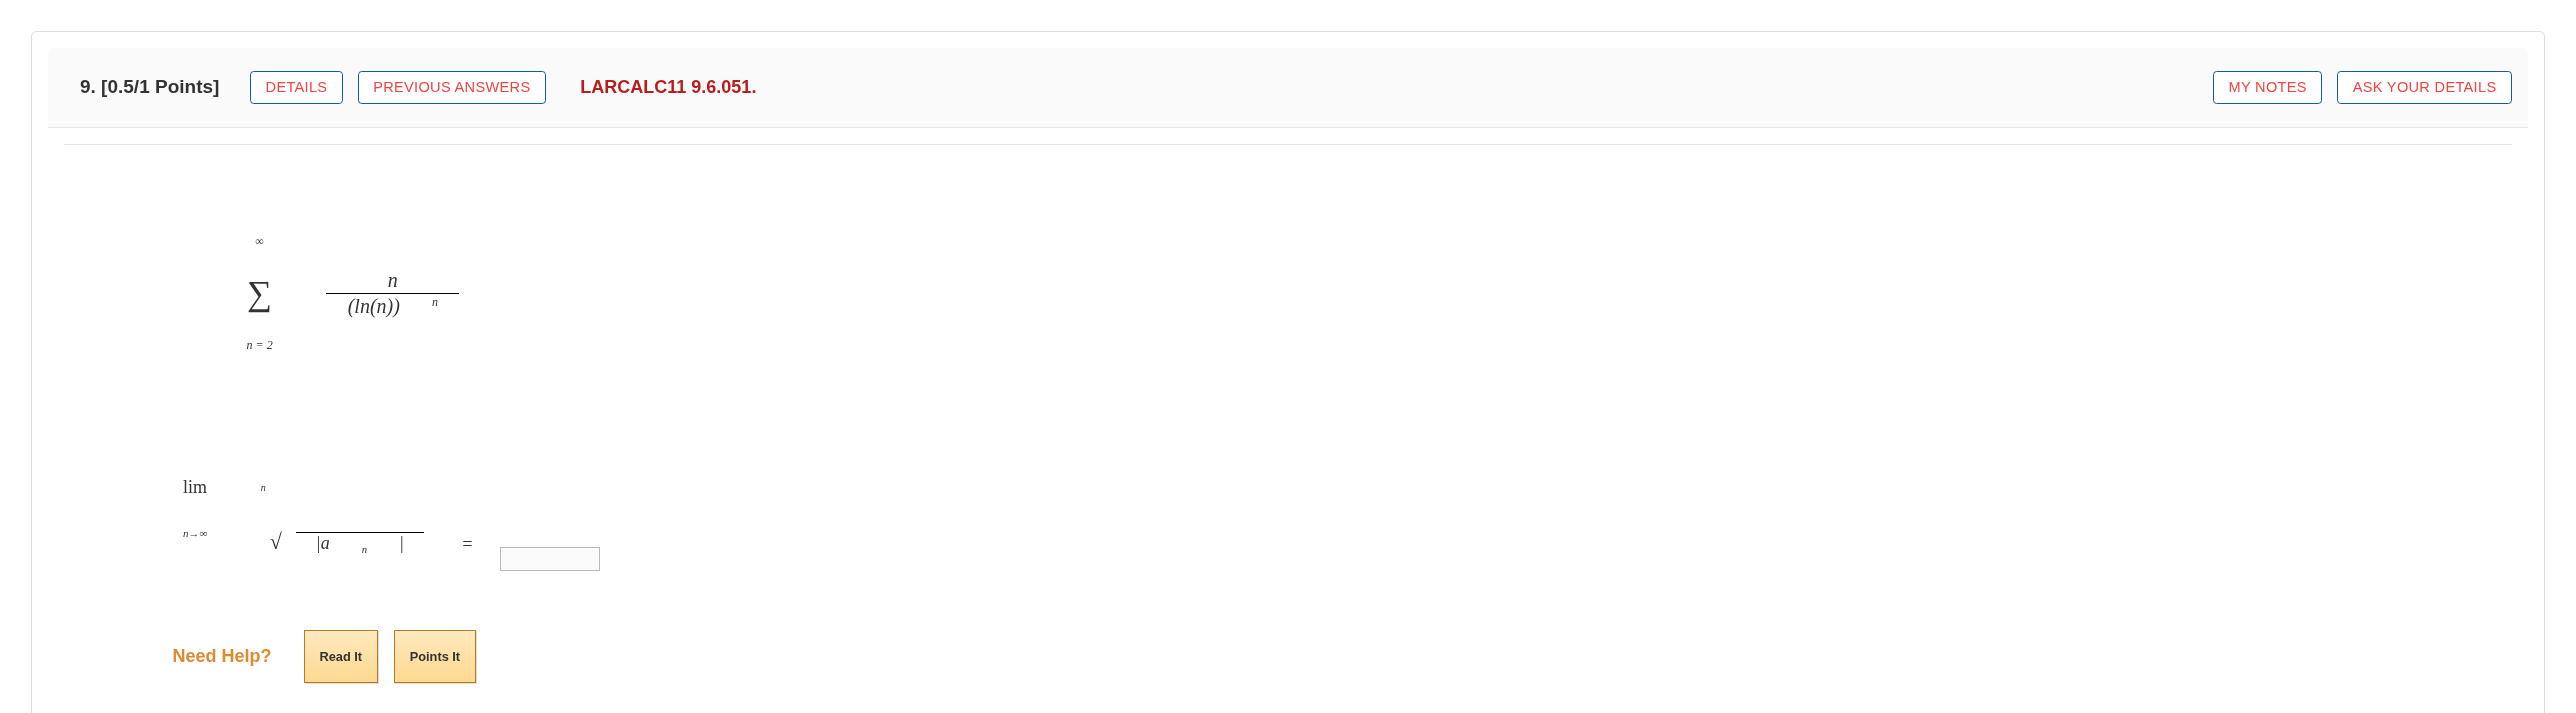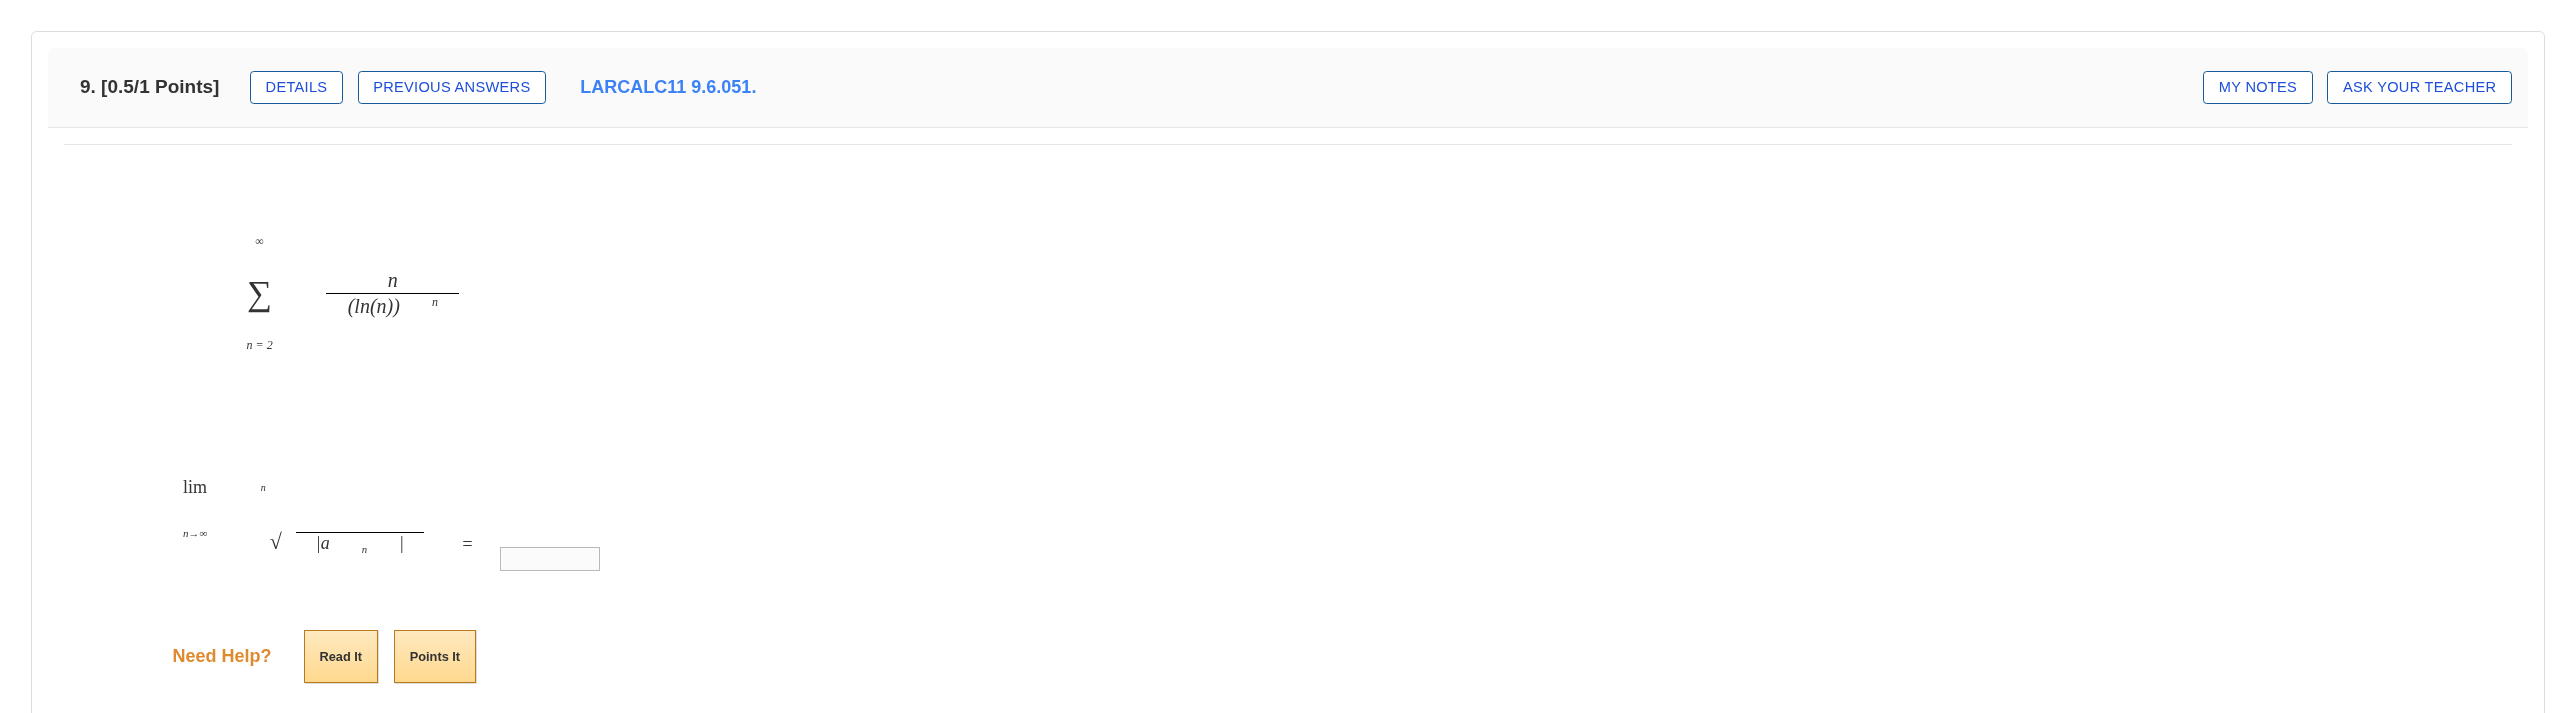--- a/index.html
+++ b/index.html
@@ -23,33 +23,33 @@
       border-top-left-radius: 5.5px;
       border-top-right-radius: 5.5px;
     }
     .q-number {
       font-weight: 700;
       font-size: 19px;
       color: #333;
     }
     .btn-outline {
       border: 1.8px solid #165a9a;
-      color: #1d4ed8;
+      color: #ef4444;
       background: #fff;
       padding: 7.3px 14.6px;
       font-size: 14.6px;
       font-weight: 500;
       border-radius: 3.7px;
       cursor: pointer;
       letter-spacing: 0.3px;
     }
     .src-label {
       font-weight: 700;
       font-size: 18px;
-      color: #3b82f6;
+      color: #b91c1c;
       margin-left: 3.7px;
     }
     .spacer { flex: 1; }
     .body-area {
       padding: 20px 64px 20px 64px;
       border: 0.9px solid #e6e6e6;
       margin: 0 0 0 0;
       border-left: none;
       border-right: none;
       border-bottom: none;
@@ -162,21 +162,21 @@
 
 <div class="question-container">
 
   <div class="header-row">
     <span class="q-number">9.  [0.5/1 Points]</span>
     <button class="btn-outline">DETAILS</button>
     <button class="btn-outline">PREVIOUS ANSWERS</button>
     <span class="src-label">LARCALC11 9.6.051.</span>
     <span class="spacer"></span>
     <button class="btn-outline">MY NOTES</button>
-    <button class="btn-outline">ASK YOUR TEACHER</button>
+    <button class="btn-outline">ASK YOUR DETAILS</button>
   </div>
 
   <div class="question-body-wrapper">
     <div class="body-area">
 
 
       <div class="math-block">
         <div class="sum-row">
           <span class="sigma-wrap">
             <span class="sigma-top infinity">∞</span>

